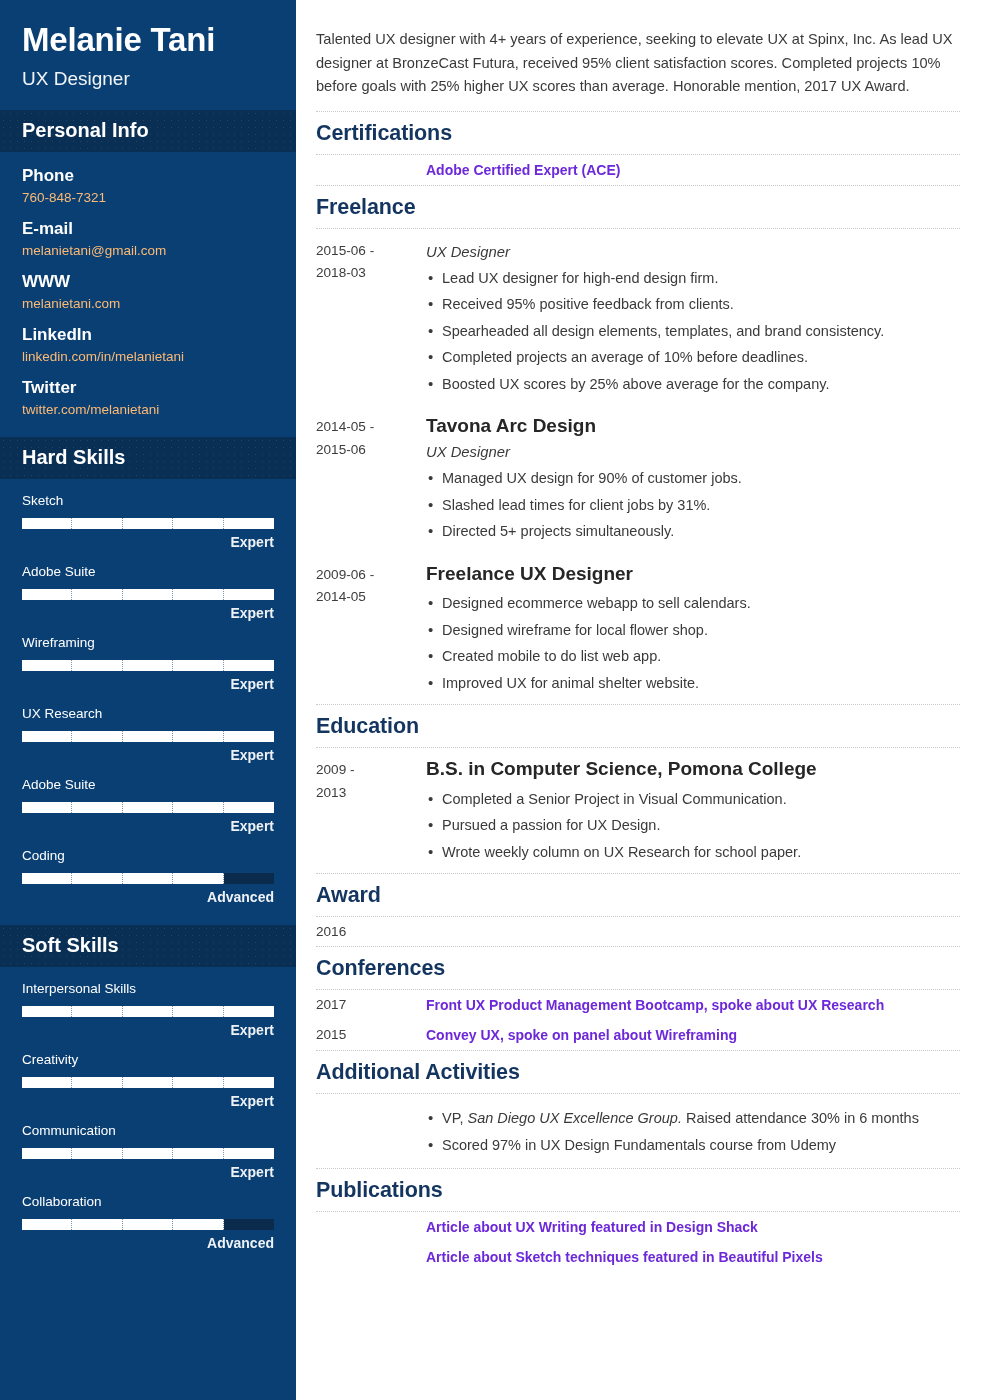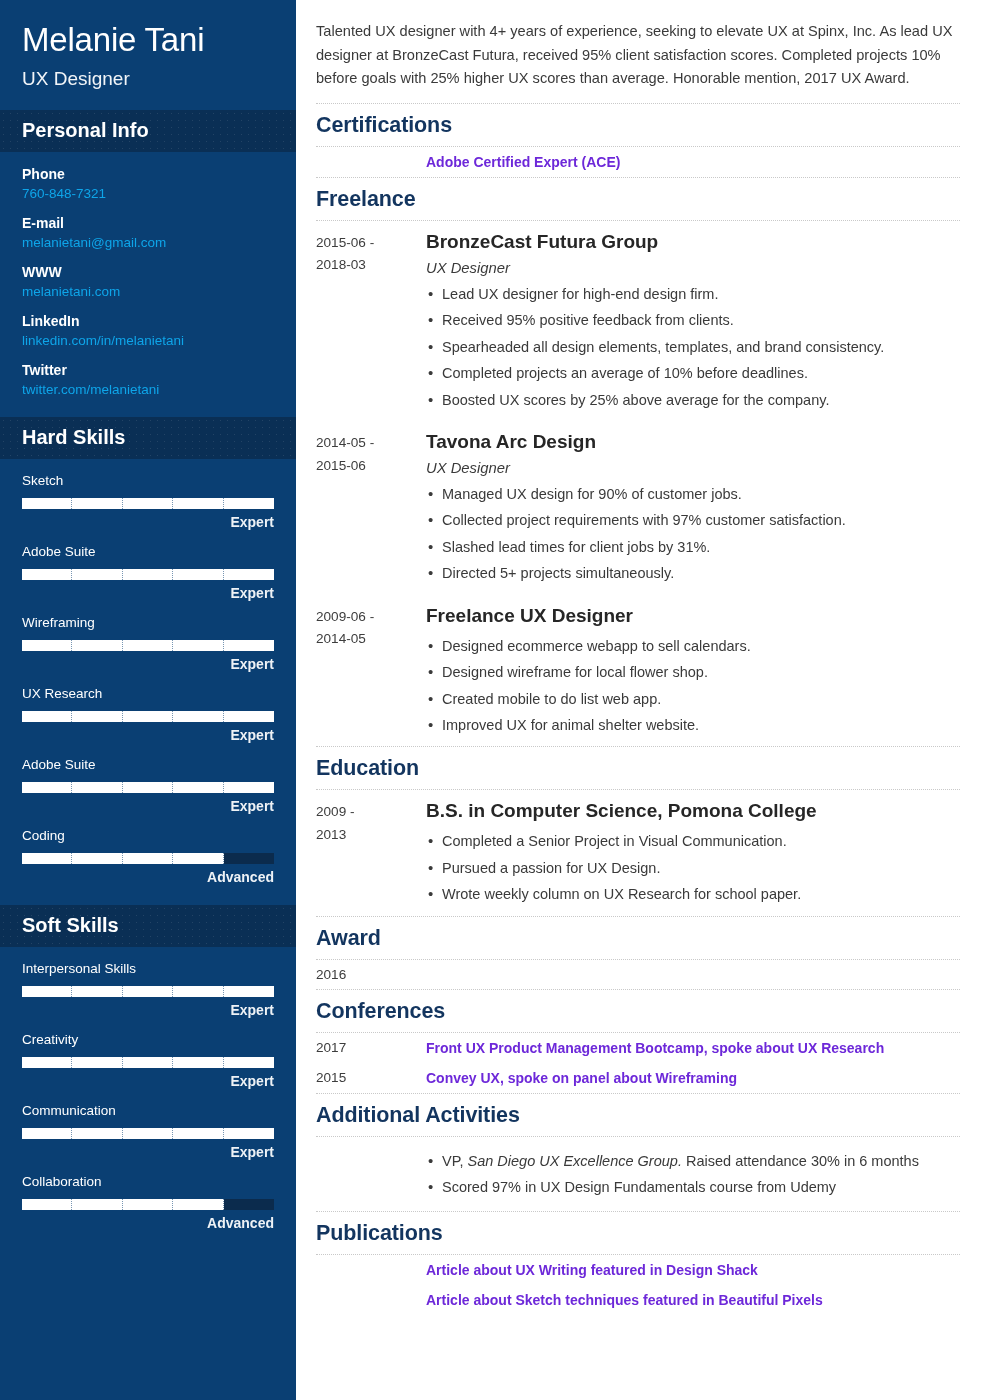--- a/index.html
+++ b/index.html
@@ -28,21 +28,21 @@
     color: #ffffff;
     padding-bottom: 6px;
     position: relative;
   }
 
   .identity {
     padding: 22px 22px 20px 22px;
   }
   .name {
     font-size: 33px;
-    font-weight: normal;
+    font-weight: bold;
     line-height: 1.12;
     letter-spacing: -0.2px;
     color: #ffffff;
   }
   .job-title {
     font-size: 19px;
     font-weight: normal;
     margin-top: 9px;
     color: #f2f5f8;
   }
@@ -55,29 +55,29 @@
     padding: 9px 22px 10px 22px;
     font-size: 20px;
     font-weight: bold;
     color: #ffffff;
   }
 
   .side-body { padding: 14px 22px 6px 22px; }
 
   .info-item { margin-bottom: 14px; }
   .info-label {
-    font-size: 14px;
+    font-size: 17px;
     font-weight: bold;
     color: #ffffff;
     margin-bottom: 4px;
   }
   .info-value {
     font-size: 13.5px;
     font-weight: normal;
-    color: #0ea5e9;
+    color: #fdba74;
   }
 
   .skill { margin-bottom: 14px; }
   .skill-name {
     font-size: 13.5px;
     font-weight: normal;
     color: #ffffff;
     margin-bottom: 10px;
   }
   .skill-bar {
@@ -107,21 +107,21 @@
     font-size: 14px;
     text-align: right;
     margin-top: 5px;
     color: #eef2f6;
     font-weight: bold;
   }
 
   
   .main {
     flex: 1 1 auto;
-    padding: 18px 30px 10px 20px;
+    padding: 26px 30px 10px 20px;
     color: #333333;
   }
 
   .summary {
     font-size: 14.6px;
     line-height: 1.62;
     color: #3a3a3a;
     padding: 2px 0 12px 0;
   }
 
@@ -408,42 +408,40 @@
     <div class="rule"></div>
     <div class="sec-title">Freelance</div>
     <div class="rule"></div>
     <div id="experience-list">
         <div class="entry">
           <div class="entry-date">
             <div>2015-06 -</div>
             <div>2018-03</div>
           </div>
           <div class="entry-body">
-            <div class="entry-title">BronzeCast Futura Group</div>
             <div class="entry-sub">UX Designer</div>
             <ul class="bullets">
               <li>Lead UX designer for high-end design firm.</li>
               <li>Received 95% positive feedback from clients.</li>
               <li>Spearheaded all design elements, templates, and brand consistency.</li>
               <li>Completed projects an average of 10% before deadlines.</li>
               <li>Boosted UX scores by 25% above average for the company.</li>
             </ul>
           </div>
         </div>
         <div class="entry">
           <div class="entry-date">
             <div>2014-05 -</div>
             <div>2015-06</div>
           </div>
           <div class="entry-body">
             <div class="entry-title">Tavona Arc Design</div>
             <div class="entry-sub">UX Designer</div>
             <ul class="bullets">
               <li>Managed UX design for 90% of customer jobs.</li>
-              <li>Collected project requirements with 97% customer satisfaction.</li>
               <li>Slashed lead times for client jobs by 31%.</li>
               <li>Directed 5+ projects simultaneously.</li>
             </ul>
           </div>
         </div>
         <div class="entry">
           <div class="entry-date">
             <div>2009-06 -</div>
             <div>2014-05</div>
           </div>

